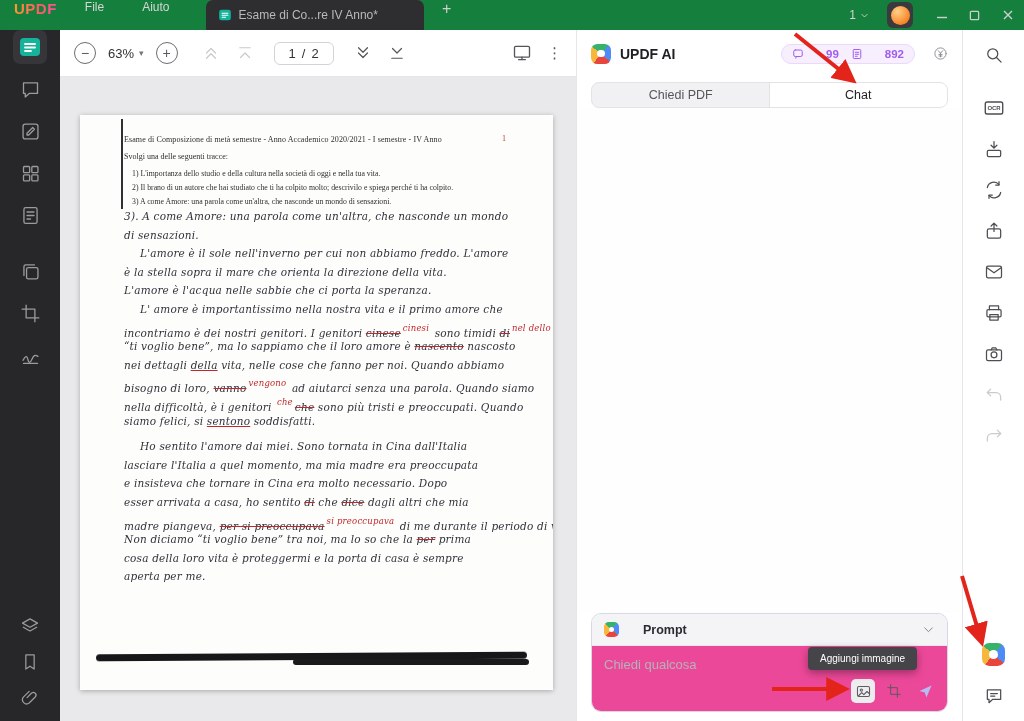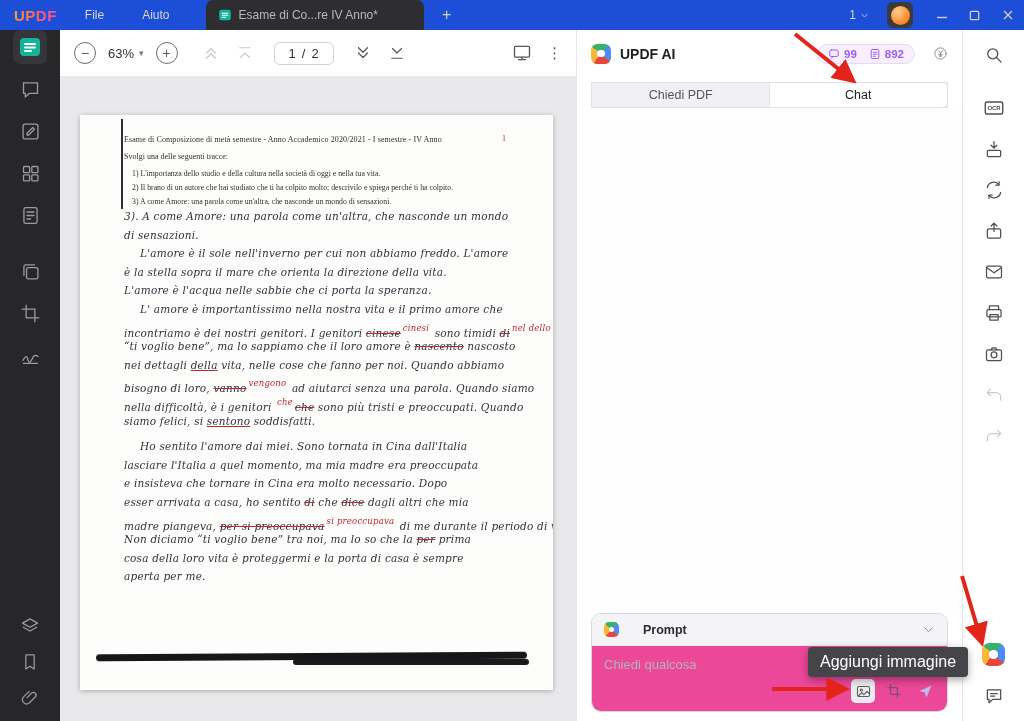--- a/index.html
+++ b/index.html
@@ -1,21 +1,21 @@
 <!DOCTYPE html>
 <html><head>
 <meta charset="utf-8">
 <style>
   *{margin:0;padding:0;box-sizing:border-box}
   html,body{width:1024px;height:721px;overflow:hidden;background:#555;font-family:"Liberation Sans",sans-serif}
   #app{position:relative;width:1024px;height:721px;background:#fff;overflow:hidden}
   svg{display:block}
 
   
-  #titlebar{position:absolute;left:0;top:0;width:1024px;height:30px;background:#1d4ed8;display:flex;align-items:center;padding-left:14px;color:#c9c9c9;font-size:12px;z-index:10}
+  #titlebar{position:absolute;left:0;top:0;width:1024px;height:30px;background:#15803d;display:flex;align-items:flex-start;padding-left:14px;color:#c9c9c9;font-size:12px;z-index:10}
   .logo{font-weight:bold;font-size:15px;letter-spacing:.5px;background:linear-gradient(90deg,#ff9a2e,#ff5e62 55%,#ff4fa0);-webkit-background-clip:text;background-clip:text;color:transparent}
   .menus{display:flex}
   .menu{margin-left:38px;color:#d6d6d6;cursor:default}
   .menu:first-child{margin-left:28px}
   .doc-tab{margin-left:36px;height:30px;display:flex;align-items:center;gap:7px;background:#2e2e31;padding:0 12px;width:218px;border-radius:7px 7px 0 0;color:#b9b9bc}
   .tab-title{white-space:nowrap;overflow:hidden;text-overflow:ellipsis}
   .newtab{margin-left:12px;font-size:16px;color:#cfcfcf;width:22px;text-align:center;cursor:default}
   .tb-right{margin-left:auto;display:flex;align-items:center;height:100%}
   .doc-count{display:flex;align-items:center;gap:4px;color:#d2d2d2;padding:0 6px}
   .avatar-wrap{width:26px;height:26px;border-radius:6px;background:#3a3a3e;display:flex;align-items:center;justify-content:center;margin:0 12px}
@@ -66,41 +66,41 @@
   .smudge2{position:absolute;left:45%;right:24px;top:544px;height:6px;background:#1a1a1d;border-radius:3px;filter:blur(.6px)}
 
   
   #ai-panel{position:absolute;left:576px;top:30px;width:386px;bottom:0;background:#fff;border-left:1px solid #e6e6e9;display:flex;flex-direction:column;z-index:4}
   .ai-header{height:47px;display:flex;align-items:center;padding:0 14px;gap:9px;flex:none}
   .pinwheel{border-radius:32%;background:conic-gradient(from 40deg,#4f8bf7 0 25%,#e8453c 25% 50%,#f6b73c 50% 75%,#36b26b 75% 100%);position:relative}
   .pinwheel::after{content:"";position:absolute;inset:31%;background:#fff;border-radius:50%}
   .pw20{width:20px;height:20px}.pw14{width:15px;height:15px}.pw22{width:23px;height:23px}
   .ai-title{font-size:14px;font-weight:bold;color:#1f1f24}
   .credits{margin-left:auto;display:flex;align-items:center;gap:12px;background:#f7eefe;border:1px solid #ead9fb;border-radius:13px;padding:3px 10px;color:#a05df0;font-size:11.5px;font-weight:bold}
-  .credit{display:flex;align-items:flex-end;gap:4px}
+  .credit{display:flex;align-items:flex-end;gap:22px}
   .credit svg{stroke:#a05df0;fill:none;stroke-width:2;stroke-linecap:round;stroke-linejoin:round}
   .topup{margin-left:9px;display:flex}
   .topup svg{stroke:#8b8b90;fill:none;stroke-width:1.5;stroke-linecap:round;stroke-linejoin:round}
-  .ai-tabs{margin:5px 14px 0;height:26px;background:#f1f1f4;border:1px solid #e3e3e7;border-radius:0;display:flex;overflow:hidden;flex:none}
+  .ai-tabs{margin:5px 14px 0;height:26px;background:#f1f1f4;border:1px solid #e3e3e7;border-radius:8px;display:flex;overflow:hidden;flex:none}
   .ai-tab{flex:1;display:flex;align-items:center;justify-content:center;font-size:12.5px;color:#55555a;cursor:default}
   .ai-tab.active{background:#fff;color:#1f1f24;box-shadow:-1px 0 0 #e3e3e7;border-radius:0 5px 5px 0}
   .ai-chat{flex:1;background:#fefefe}
   .prompt-wrap{margin:0 14px 9px;border:1px solid #d7d7e6;border-radius:10px;position:relative;flex:none}
   .prompt-head{height:32px;background:#f4f4f7;border-radius:9px 9px 0 0;display:flex;align-items:center;gap:24px;padding:0 12px;border-bottom:1px solid #e8e8ee}
   .prompt-label{font-size:12.5px;font-weight:bold;color:#2b2b30}
   .prompt-caret{margin-left:auto;display:flex}
   .prompt-caret svg{stroke:#7c7c82;fill:none;stroke-width:1.7;stroke-linecap:round;stroke-linejoin:round}
   .prompt-body{height:65px;background:#ec4899;border-radius:0 0 9px 9px;position:relative;padding:9px 12px}
   .prompt-input{border:none;outline:none;font-size:13px;color:#333;width:65%;background:transparent;font-family:"Liberation Sans",sans-serif}
   .prompt-input::placeholder{color:#b3b3ba}
   .prompt-icons{position:absolute;right:10px;bottom:8px;display:flex;align-items:center;gap:7px}
   .p-ic{width:24px;height:24px;display:flex;align-items:center;justify-content:center;border-radius:5px}
   .p-ic svg{stroke:#5b5b60;fill:none;stroke-width:1.5;stroke-linecap:round;stroke-linejoin:round}
   .p-ic.img{background:#ededf0}
-  .tooltip{position:absolute;left:808px;top:647px;z-index:55;background:#454549;color:#fff;font-size:16px;padding:6px 12px;border-radius:4px;box-shadow:0 3px 8px rgba(0,0,0,.35);white-space:nowrap}
+  .tooltip{position:absolute;left:808px;top:647px;z-index:55;background:#454549;color:#fff;font-size:10px;padding:6px 12px;border-radius:4px;box-shadow:0 3px 8px rgba(0,0,0,.35);white-space:nowrap}
 
   
   #right-rail{position:absolute;right:0;top:30px;bottom:0;width:62px;background:#fff;border-left:1px solid #e6e6e9;display:flex;flex-direction:column;align-items:center;padding-top:10px;z-index:5}
   .rr-item{width:30px;height:30px;display:flex;align-items:center;justify-content:center;margin-bottom:11px}
   .rr-item svg{stroke:#4e4e53;fill:none;stroke-width:1.5;stroke-linecap:round;stroke-linejoin:round}
   .rr-item.disabled svg{stroke:#cbcbcf}
   .rr-gap{margin-top:12px}
   .rr-bottom{margin-top:auto;display:flex;flex-direction:column;align-items:center;gap:15px;padding-bottom:10px}
   .ocr-txt{font-size:6.5px;fill:#4e4e53;stroke:none;font-family:"Liberation Sans",sans-serif;font-weight:bold}
 

